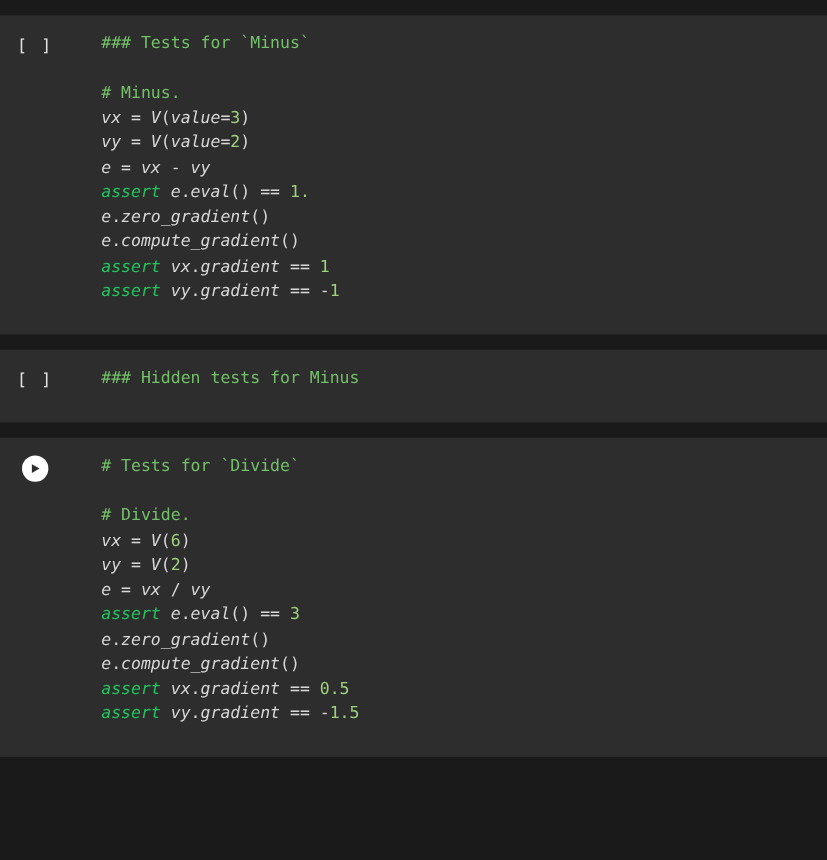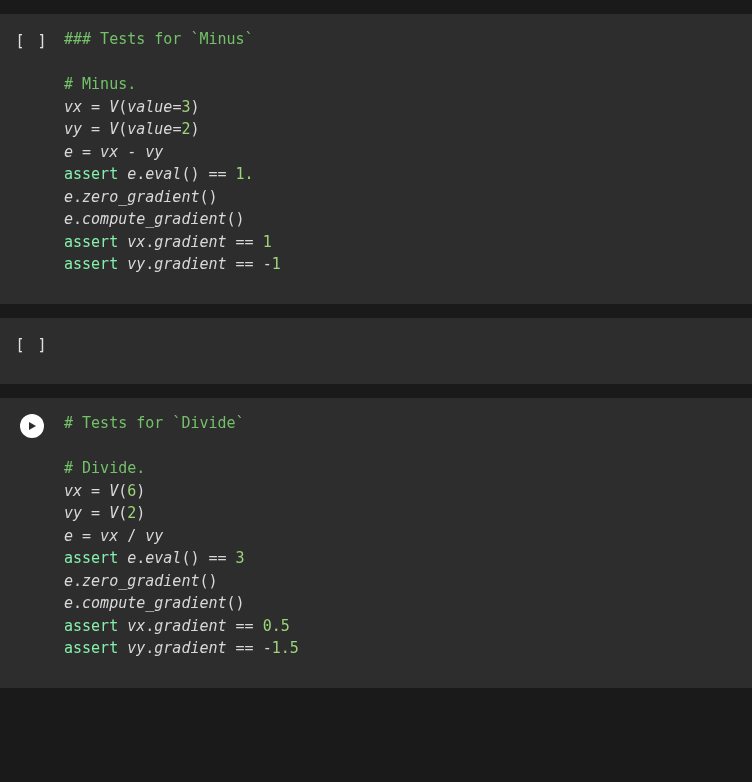--- a/index.html
+++ b/index.html
@@ -41,43 +41,45 @@
     align-items: center;
     justify-content: center;
     cursor: pointer;
   }
   .play-btn svg { width: 12px; height: 12px; }
   .code {
     flex: 1;
     white-space: pre;
     color: #d8d8d8;
     padding-right: 28px;
+    margin-left: 28px;
   }
   .c-comment { color: #73c168; }
-  .c-key { color: #86efac; }
+  .c-key { color: #22c55e; font-style: italic; }
   .c-var { color: #d8d8d8; font-style: italic; }
   .c-op { color: #d8d8d8; }
   .c-num { color: #9dd37a; }
   .c-paren { color: #d8d8d8; }
   .c-dot { color: #d8d8d8; }
 </style>
 </head>
 <body>
 
 <div id="root">
     <div class="cell">
       <div class="gutter">
         <span class="gutter-bracket">[ ]</span>
       </div>
       <div class="code"><div><span class="c-comment">### Tests for `Minus`</span></div><div>&nbsp;</div><div><span class="c-comment"># Minus.</span></div><div><span class="c-var">vx </span><span class="c-op">=</span><span class="c-var"> V</span><span class="c-paren">(</span><span class="c-var">value</span><span class="c-op">=</span><span class="c-num">3</span><span class="c-paren">)</span></div><div><span class="c-var">vy </span><span class="c-op">=</span><span class="c-var"> V</span><span class="c-paren">(</span><span class="c-var">value</span><span class="c-op">=</span><span class="c-num">2</span><span class="c-paren">)</span></div><div><span class="c-var">e </span><span class="c-op">=</span><span class="c-var"> vx </span><span class="c-op">-</span><span class="c-var"> vy</span></div><div><span class="c-key">assert</span><span class="c-var"> e</span><span class="c-dot">.</span><span class="c-var">eval</span><span class="c-paren">() </span><span class="c-op">==</span><span class="c-var"> </span><span class="c-num">1.</span></div><div><span class="c-var">e</span><span class="c-dot">.</span><span class="c-var">zero_gradient</span><span class="c-paren">()</span></div><div><span class="c-var">e</span><span class="c-dot">.</span><span class="c-var">compute_gradient</span><span class="c-paren">()</span></div><div><span class="c-key">assert</span><span class="c-var"> vx</span><span class="c-dot">.</span><span class="c-var">gradient </span><span class="c-op">==</span><span class="c-var"> </span><span class="c-num">1</span></div><div><span class="c-key">assert</span><span class="c-var"> vy</span><span class="c-dot">.</span><span class="c-var">gradient </span><span class="c-op">==</span><span class="c-var"> </span><span class="c-op">-</span><span class="c-num">1</span></div></div>
     </div>
     <div class="cell">
       <div class="gutter">
         <span class="gutter-bracket">[ ]</span>
       </div>
+      <div class="code"><div><span class="c-comment">### Hidden tests for Minus</span></div></div>
     </div>
     <div class="cell">
       <div class="gutter">
         <div class="play-btn">
           <svg viewBox="0 0 24 24">
             <path d="M6 4 L20 12 L6 20 Z" fill="#2d2d2d"></path>
           </svg>
         </div>
       </div>
       <div class="code"><div><span class="c-comment"># Tests for `Divide`</span></div><div>&nbsp;</div><div><span class="c-comment"># Divide.</span></div><div><span class="c-var">vx </span><span class="c-op">=</span><span class="c-var"> V</span><span class="c-paren">(</span><span class="c-num">6</span><span class="c-paren">)</span></div><div><span class="c-var">vy </span><span class="c-op">=</span><span class="c-var"> V</span><span class="c-paren">(</span><span class="c-num">2</span><span class="c-paren">)</span></div><div><span class="c-var">e </span><span class="c-op">=</span><span class="c-var"> vx </span><span class="c-op">/</span><span class="c-var"> vy</span></div><div><span class="c-key">assert</span><span class="c-var"> e</span><span class="c-dot">.</span><span class="c-var">eval</span><span class="c-paren">() </span><span class="c-op">==</span><span class="c-var"> </span><span class="c-num">3</span></div><div><span class="c-var">e</span><span class="c-dot">.</span><span class="c-var">zero_gradient</span><span class="c-paren">()</span></div><div><span class="c-var">e</span><span class="c-dot">.</span><span class="c-var">compute_gradient</span><span class="c-paren">()</span></div><div><span class="c-key">assert</span><span class="c-var"> vx</span><span class="c-dot">.</span><span class="c-var">gradient </span><span class="c-op">==</span><span class="c-var"> </span><span class="c-num">0.5</span></div><div><span class="c-key">assert</span><span class="c-var"> vy</span><span class="c-dot">.</span><span class="c-var">gradient </span><span class="c-op">==</span><span class="c-var"> </span><span class="c-op">-</span><span class="c-num">1.5</span></div></div>

